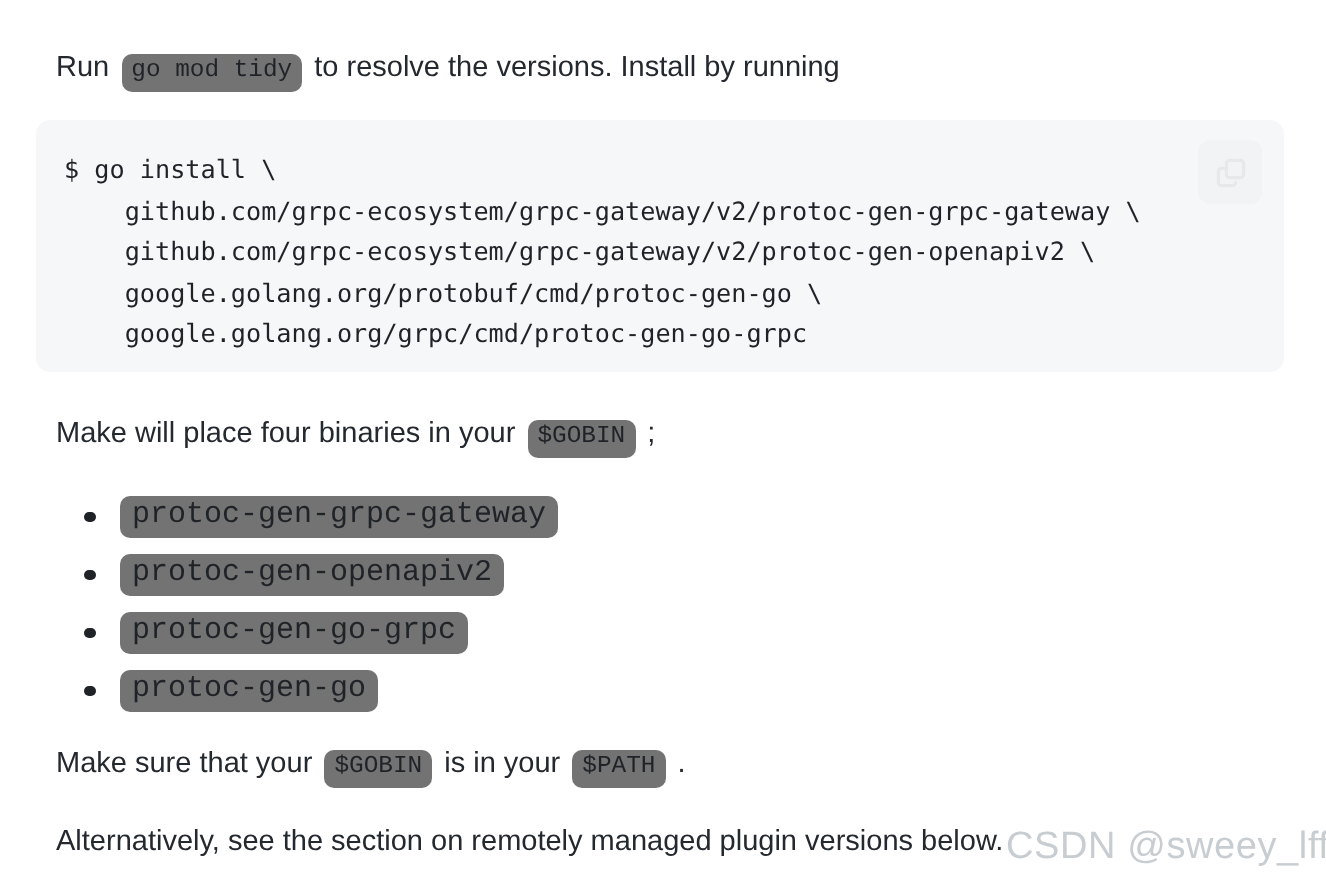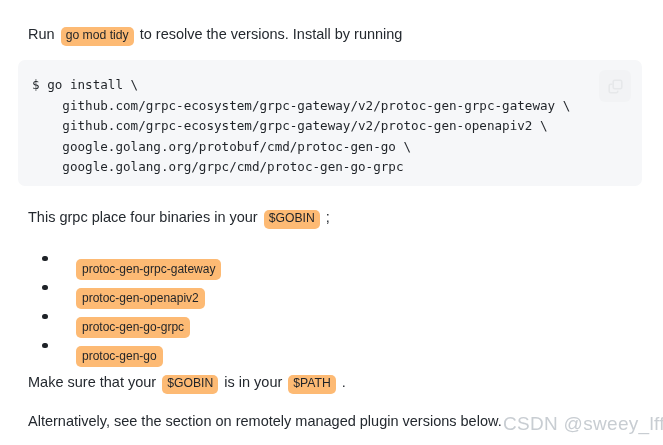--- a/index.html
+++ b/index.html
@@ -32,25 +32,25 @@
     font-size: 14.5px;
     line-height: 20px;
     color: #24292f;
     white-space: nowrap;
   }
   .para .txt { }
 
   
   .chip {
     display: inline-block;
-    background: #fdba74;
+    background: #737373;
     border-radius: 5px;
     padding: 1.5px 5px 2.5px 5px;
     margin: 0 2px;
-    font-family: Liberation Sans, sans-serif;
+    font-family: Liberation Mono, monospace;
     font-size: 12.2px;
     line-height: 15px;
     color: #1f2328;
     vertical-align: baseline;
   }
 
   
   .codeblock {
     position: absolute;
     left: 18px;
@@ -109,23 +109,23 @@
   .bullet {
     position: absolute;
     left: 14px;
     top: 12.5px;
     width: 5.5px;
     height: 5.5px;
     border-radius: 50%;
     background: #1f2328;
   }
   .list .chip {
-    font-size: 12px;
+    font-size: 15px;
     padding: 2.5px 6px 3.5px 6px;
-    margin: 16px;
+    margin: 0;
   }
 
   
   .watermark {
     position: absolute;
     left: 503px;
     top: 413px;
     font-family: "Liberation Sans", sans-serif;
     font-size: 19px;
     line-height: 22px;
@@ -156,21 +156,21 @@
       <span>
         <svg width="17" height="17" viewBox="0 0 17 17" fill="none" aria-hidden="true">
           <rect x="6.2" y="2.2" width="8.6" height="8.6" rx="1.6" stroke="#e6e8ea" stroke-width="1.6" fill="none"></rect>
           <path d="M10.8 13.2 A1.6 1.6 0 0 1 9.2 14.8 H3.8 A1.6 1.6 0 0 1 2.2 13.2 V7.8 A1.6 1.6 0 0 1 3.8 6.2 H4.9" stroke="#e6e8ea" stroke-width="1.6" fill="none" stroke-linecap="round" stroke-linejoin="round"></path>
         </svg>
       </span>
     </div>
   </div>
 
   <div class="para" style="top:207px;">
-    <span class="txt">This grpc place four binaries in your</span>
+    <span class="txt">Make will place four binaries in your</span>
     <span class="chip">$GOBIN</span>
     <span class="txt">;</span>
   </div>
 
   <ul class="list">
     <li>
       <span class="bullet"></span>
       <span class="chip">protoc-gen-grpc-gateway</span>
     </li>
     <li>

